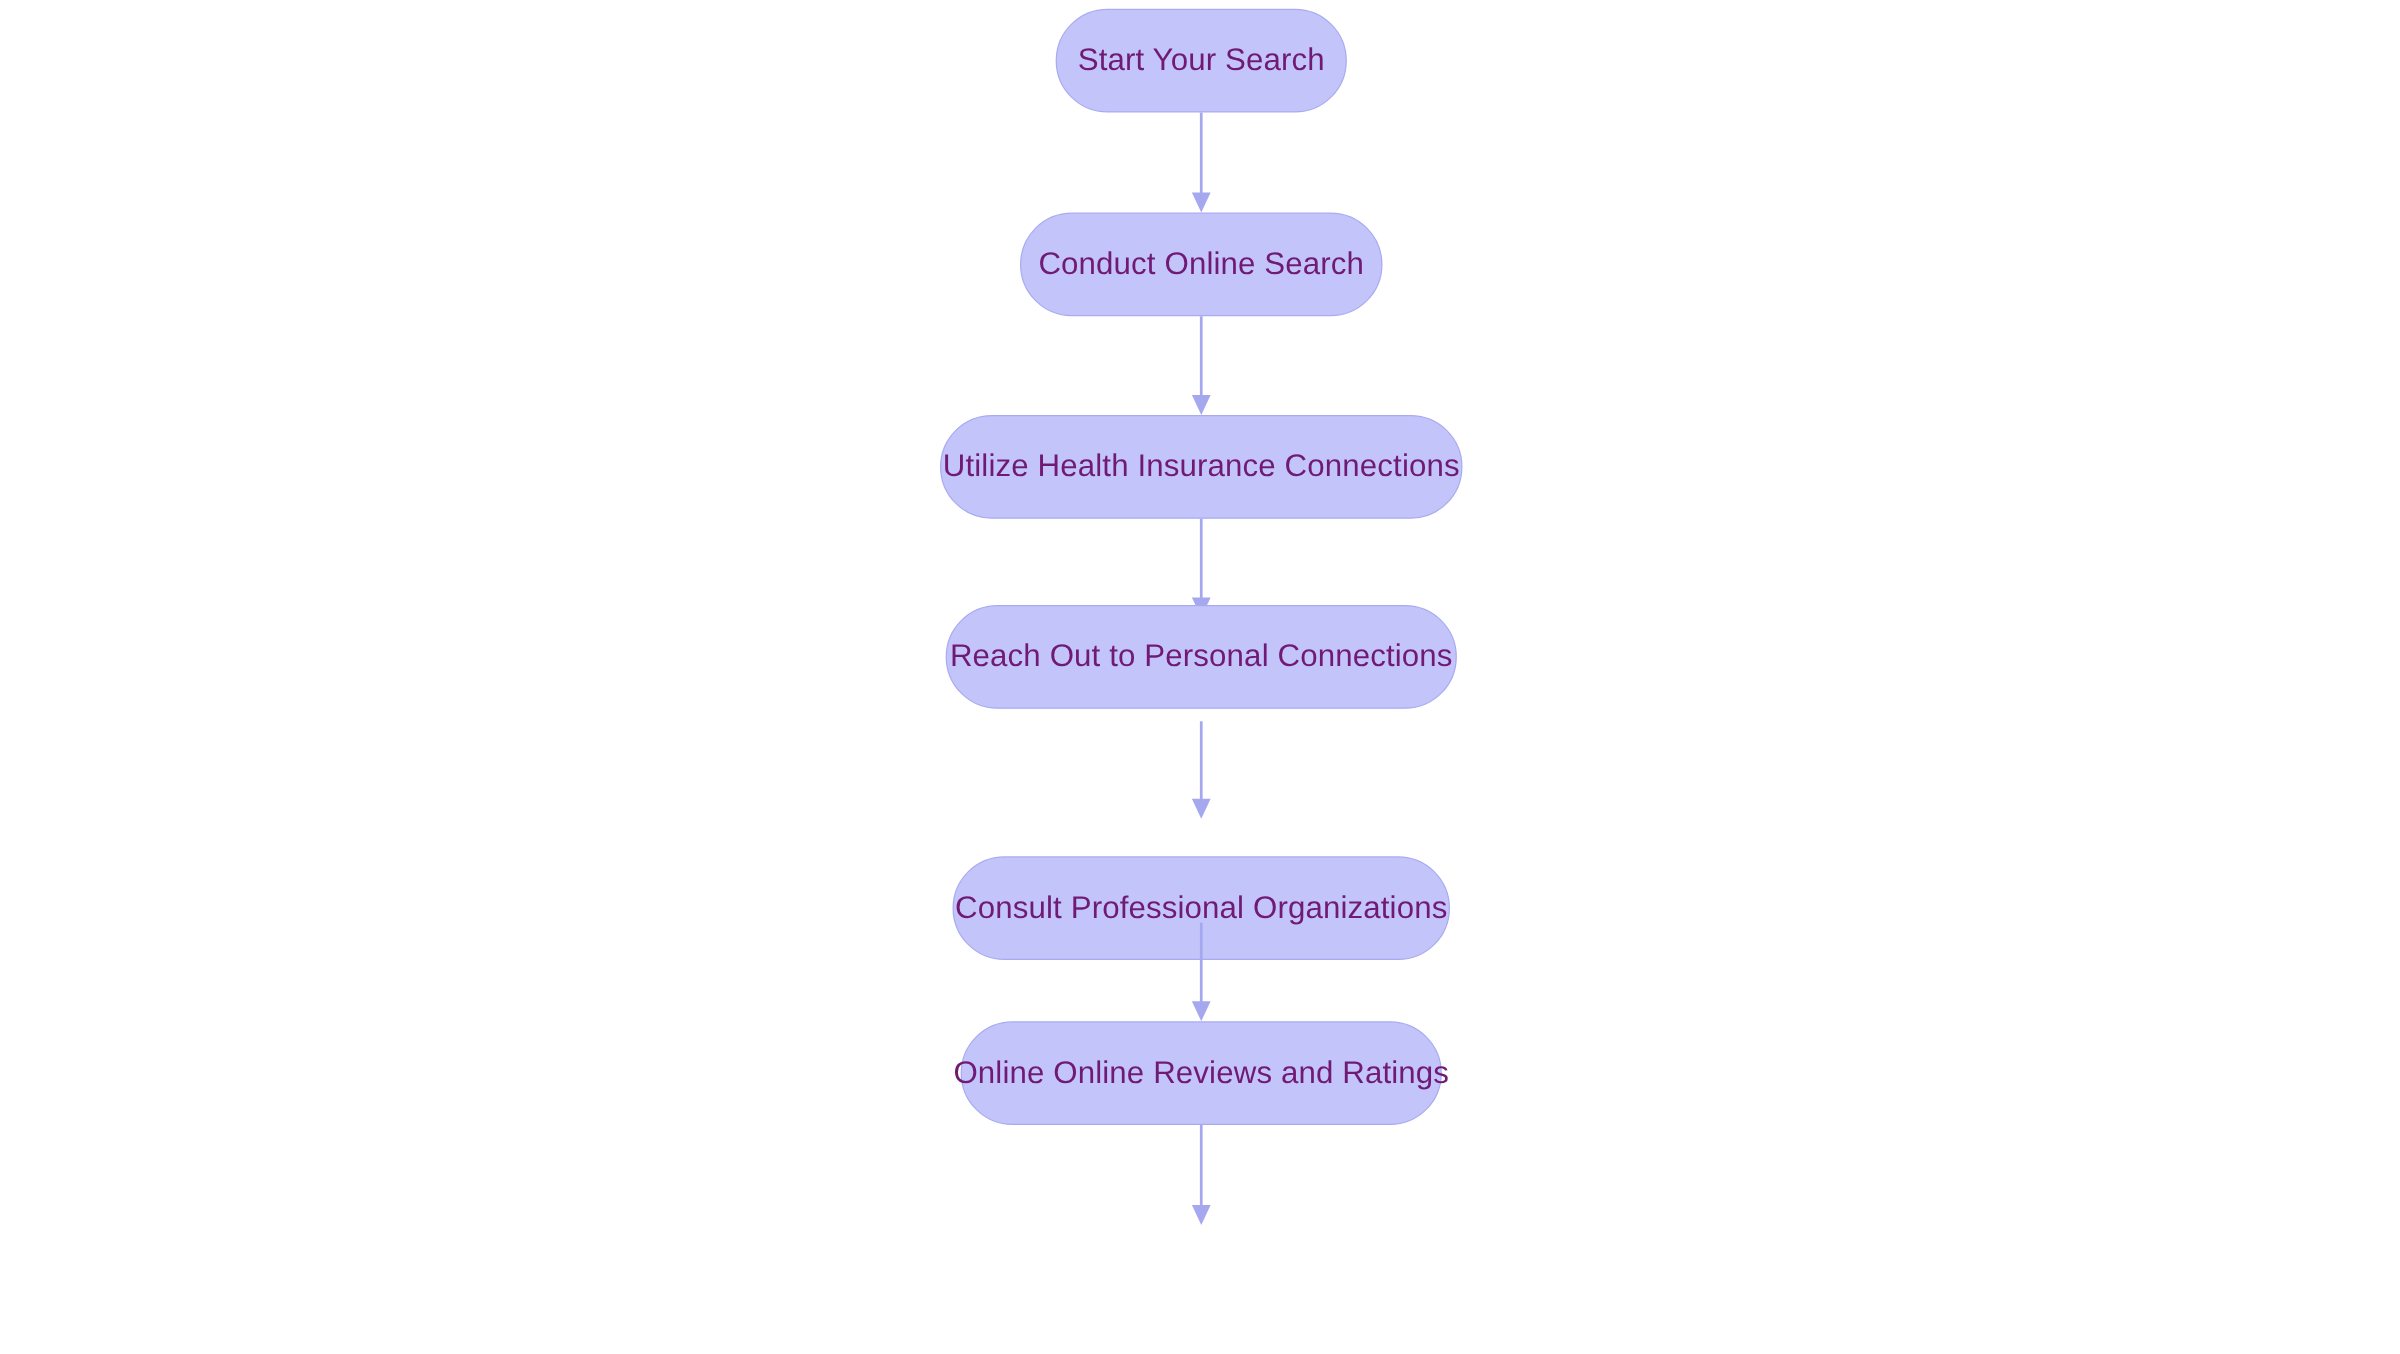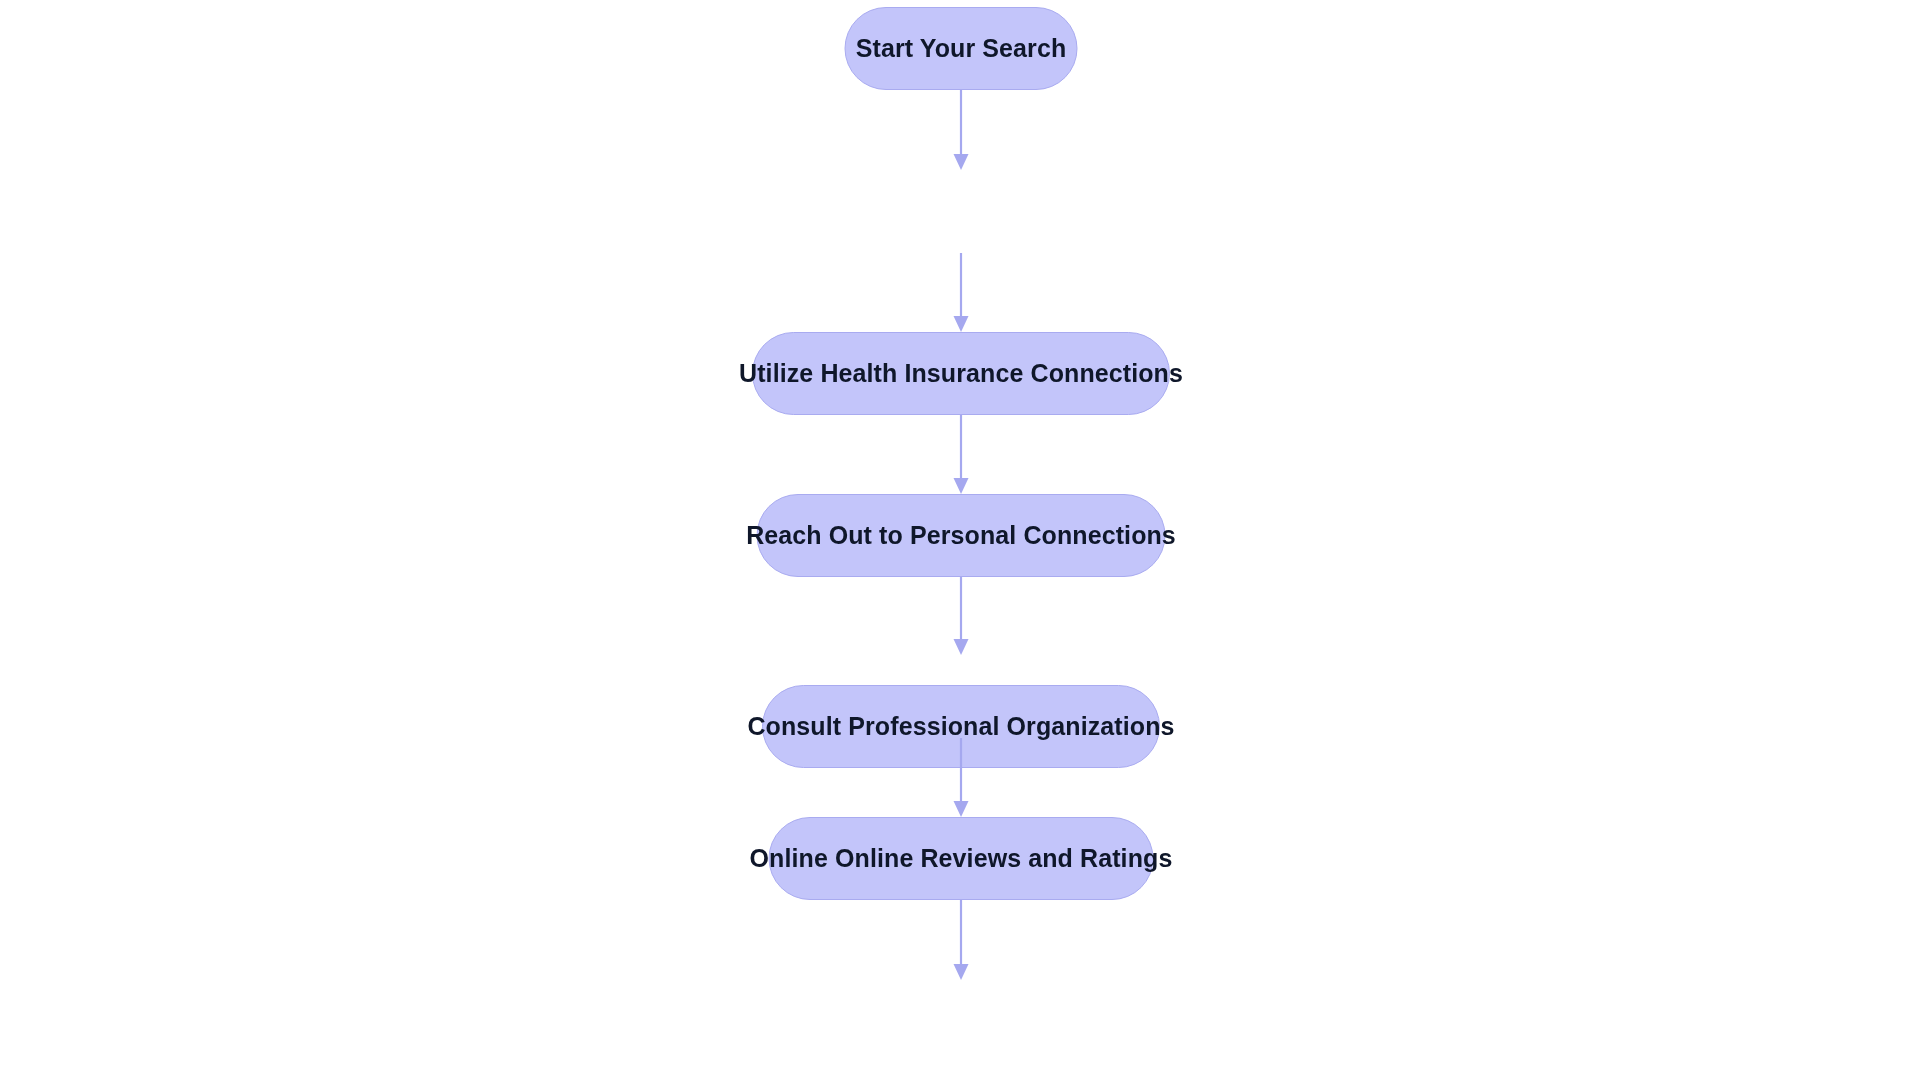--- a/index.html
+++ b/index.html
@@ -30,35 +30,35 @@
     display: flex;
     align-items: center;
     justify-content: center;
     background: #c3c5fa;
     border: 1px solid #a9abf0;
     border-radius: 42px;
     transform: translateX(-50%);
     left: 961px;
   }
   .node-label {
-    color: #0f172a;
+    color: #701a75;
     font-size: 25px;
-    font-weight: 700;
+    font-weight: 400;
     letter-spacing: 0.1px;
     line-height: 1;
     white-space: nowrap;
     text-align: center;
     padding: 0 34px;
   }
 
   
   .node-0 { top: 7px;    width: 233px; }
   .node-1 { top: 170px;  width: 290px; }
   .node-2 { top: 332px;  width: 418px; }
-  .node-3 { top: 494px;  width: 409px; }
+  .node-3 { top: 484px;  width: 409px; }
   .node-4 { top: 685px;  width: 398px; }
   .node-5 { top: 817px;  width: 385px; }
   .node-6 { top: 980px;  width: 319px; }
 
   
   .connector {
     position: absolute;
     left: 961px;
     transform: translateX(-50%);
     width: 26px;
@@ -85,20 +85,23 @@
     <span class="node-label">Start Your Search</span>
   </div>
 
   <div class="connector conn-0">
     <svg width="26" height="80" viewBox="0 0 26 80" xmlns="http://www.w3.org/2000/svg">
       <line x1="13" y1="0" x2="13" y2="68" stroke="#a5a8ef" stroke-width="2.2"></line>
       <polygon points="13,80 5.5,64 20.5,64" fill="#a5a8ef"></polygon>
     </svg>
   </div>
 
+  <div class="node node-1">
+    <span class="node-label">Conduct Online Search</span>
+  </div>
 
   <div class="connector conn-1">
     <svg width="26" height="79" viewBox="0 0 26 79" xmlns="http://www.w3.org/2000/svg">
       <line x1="13" y1="0" x2="13" y2="67" stroke="#a5a8ef" stroke-width="2.2"></line>
       <polygon points="13,79 5.5,63 20.5,63" fill="#a5a8ef"></polygon>
     </svg>
   </div>
 
   <div class="node node-2">
     <span class="node-label">Utilize Health Insurance Connections</span>

